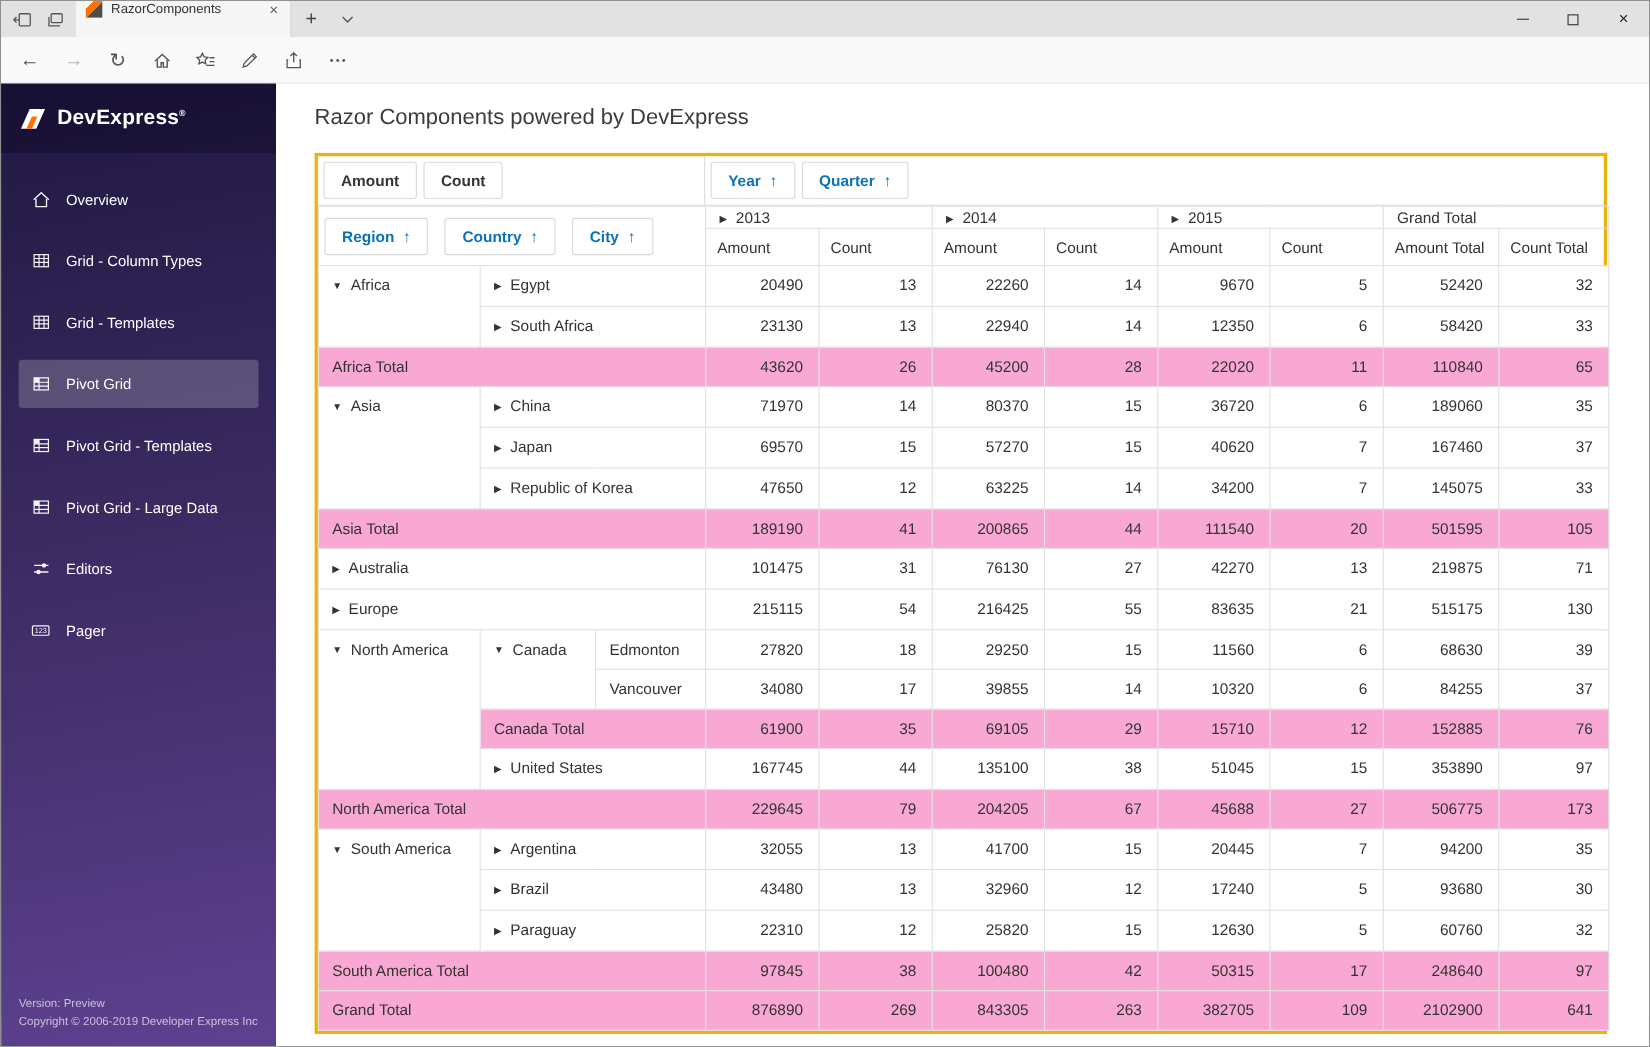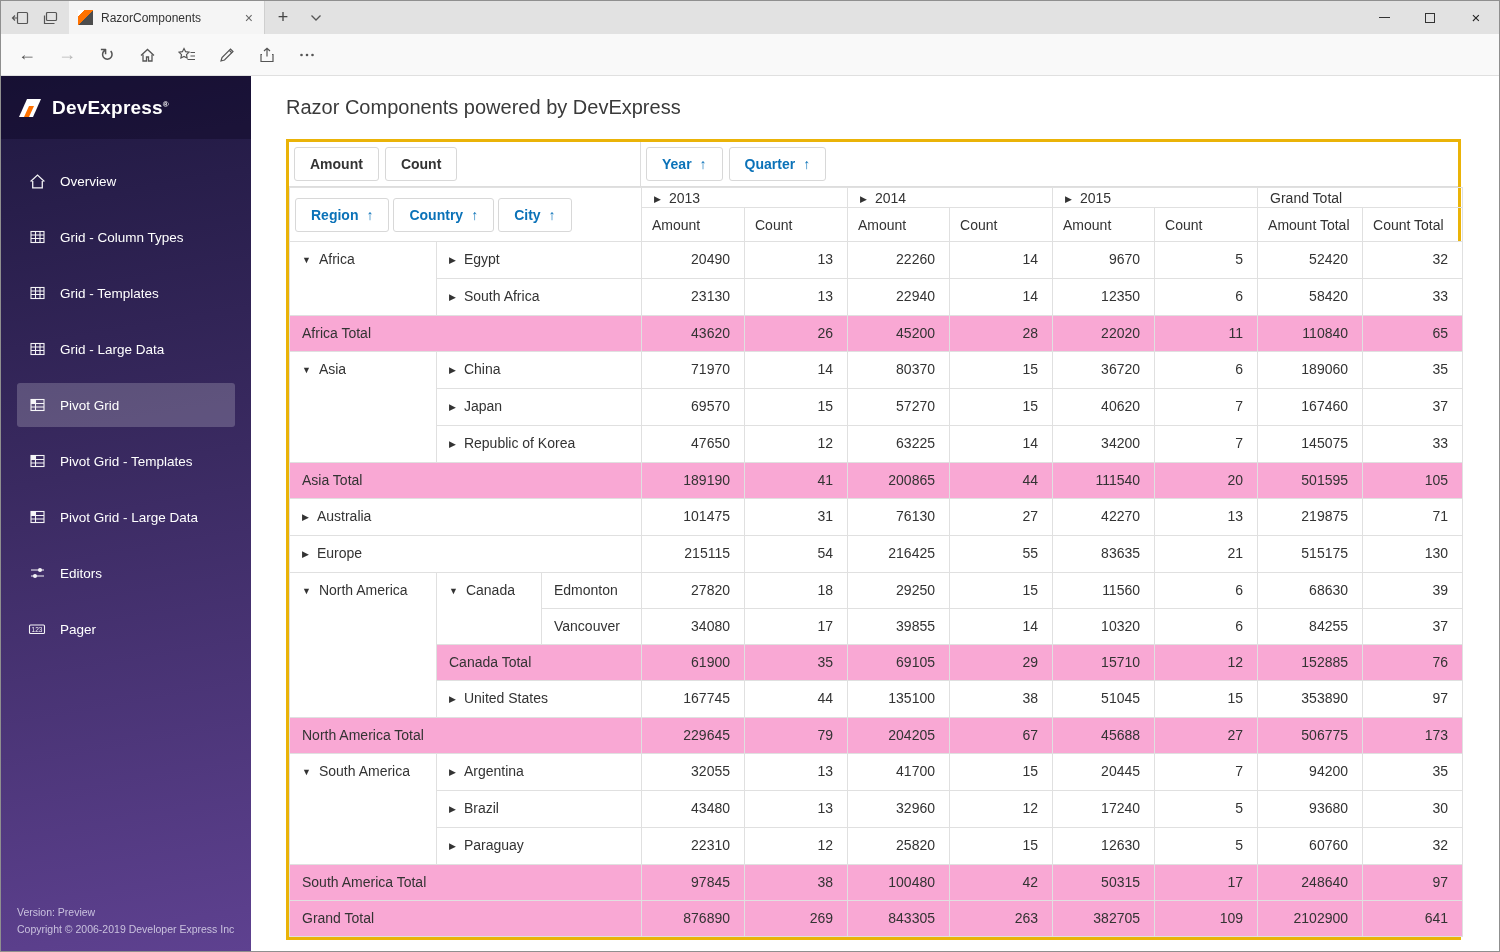--- a/index.html
+++ b/index.html
@@ -5,21 +5,21 @@
   * { box-sizing: border-box; margin: 0; padding: 0; }
   html, body { width: 1500px; height: 952px; }
   body { font-family: "Liberation Sans", sans-serif; background: #fff; }
 
   .window { width: 1500px; height: 952px; border: 1px solid #8f8f8f; display: flex; flex-direction: column; overflow: hidden; background: #fff; }
 
   
   .tabbar { height: 33px; background: #e2e2e2; display: flex; align-items: stretch; flex: 0 0 auto; }
   .strip-icons { display: flex; align-items: center; padding: 0 4px; }
   .strip-btn { width: 30px; height: 33px; display: flex; align-items: center; justify-content: center; cursor: pointer; }
-  .tab { width: 196px; background: #f5f5f5; display: flex; align-items: center; padding: 0 9px; gap: 8px; font-size: 12px; color: #333; border-right: 1px solid #cfcfcf; cursor: default; }
+  .tab { width: 196px; background: #f5f5f5; display: flex; padding: 0 9px; gap: 8px; font-size: 12px; color: #333; border-right: 1px solid #cfcfcf; cursor: default; }
   .favicon { width: 15px; height: 15px; flex: 0 0 auto; background: linear-gradient(135deg, #ffffff 0%, #ffffff 22%, #ff7200 22%, #ff7200 52%, #4d4d4d 52%); }
   .tab-title { flex: 1; white-space: nowrap; overflow: hidden; }
   .tab-close { font-size: 14px; color: #666; cursor: pointer; padding: 0 2px; }
   .newtab-btn { width: 36px; display: flex; align-items: center; justify-content: center; font-size: 18px; color: #444; cursor: pointer; }
   .chev-btn { width: 30px; display: flex; align-items: center; justify-content: center; cursor: pointer; }
   .win-controls { margin-left: auto; display: flex; }
   .win-btn { width: 46px; height: 33px; display: flex; align-items: center; justify-content: center; color: #222; cursor: pointer; font-size: 15px; }
   .min-bar { width: 11px; height: 1px; background: #333; }
   .max-box { width: 10px; height: 10px; border: 1px solid #333; }
 
@@ -59,21 +59,21 @@
   .chip { height: 34px; padding: 0 15px; background: #fff; border: 1px solid #d8d8d8; border-radius: 3px; display: inline-flex; align-items: center; gap: 8px; font-family: "Liberation Sans", sans-serif; font-size: 14px; font-weight: 700; color: #333; cursor: pointer; }
   .chip.sortable { color: var(--accent); }
   .sort-arrow { font-weight: 400; font-size: 14px; }
 
   table.pivot-table { border-collapse: collapse; table-layout: fixed; width: 1173px; }
   .pivot-table th, .pivot-table td { border: 1px solid #e0e0e0; }
   .pivot-table thead th { text-align: left; font-weight: 400; font-size: 14px; color: #333; }
   .groups-tr th.group-hdr { height: 20px; padding: 0 10px 0 12px; }
   .measures-tr th.measure-hdr { height: 34px; padding: 0 10px; }
   th.corner { padding: 0 5px; vertical-align: middle; }
-  .corner-chips { display: flex; align-items: flex-end; gap: 4px; }
+  .corner-chips { display: flex; align-items: flex-end; gap: 15px; }
   tbody th.rh { font-weight: 400; font-size: 14px; color: #333; text-align: left; padding: 9px 10px 9px 12px; vertical-align: top; line-height: 17px; background: #fff; }
   tbody td.num { font-size: 14px; color: #333; text-align: right; padding: 9px 14px 9px 8px; vertical-align: top; line-height: 17px; background: #fff; }
   tr.total th.rh, tr.total td.num { background: #f9a8d4; }
   .tri { font-size: 9px; margin-right: 8px; color: #333; display: inline-block; vertical-align: 1px; }
 </style>
 </head>
 <body>
 
 <div class="window">
 
@@ -183,29 +183,20 @@
             <span class="nav-label">Grid - Column Types</span>
           </div>
           <div class="nav-item">
             <span class="nav-icon">
               <svg width="17" height="16" viewBox="0 0 16 16" fill="none" stroke="#fff" stroke-width="1.1">
                 <rect x="1.5" y="2.5" width="13" height="11"></rect>
                 <path d="M1.5 6h13M1.5 9.5h13M6 2.5v11M10.5 2.5v11"></path>
               </svg>
             </span>
             <span class="nav-label">Grid - Templates</span>
-          </div>
-          <div class="nav-item">
-            <span class="nav-icon">
-              <svg width="17" height="16" viewBox="0 0 16 16" fill="none" stroke="#fff" stroke-width="1.1">
-                <rect x="1.5" y="2.5" width="13" height="11"></rect>
-                <path d="M1.5 6h13M1.5 9.5h13M6 2.5v11M10.5 2.5v11"></path>
-              </svg>
-            </span>
-            <span class="nav-label">Grid - Large Data</span>
           </div>
           <div class="nav-item active">
             <span class="nav-icon">
               <svg width="17" height="16" viewBox="0 0 16 16" fill="none" stroke="#fff" stroke-width="1.1">
                 <rect x="1.5" y="2.5" width="13" height="11"></rect>
                 <path d="M1.5 6.5h13M6 2.5v11M1.5 10h13"></path>
                 <rect x="1.5" y="2.5" width="4.5" height="4" fill="#fff" stroke="none"></rect>
               </svg>
             </span>
             <span class="nav-label">Pivot Grid</span>

